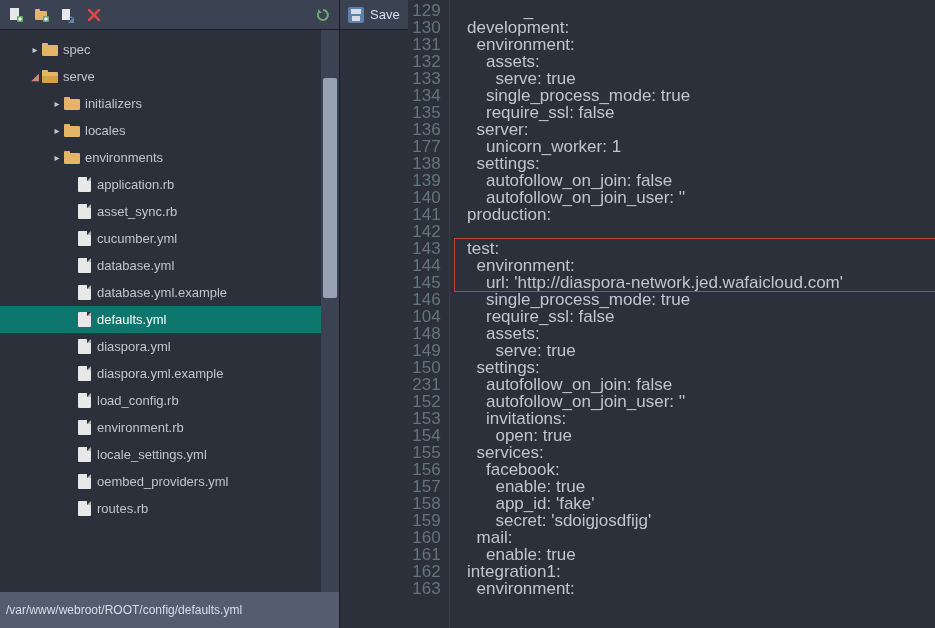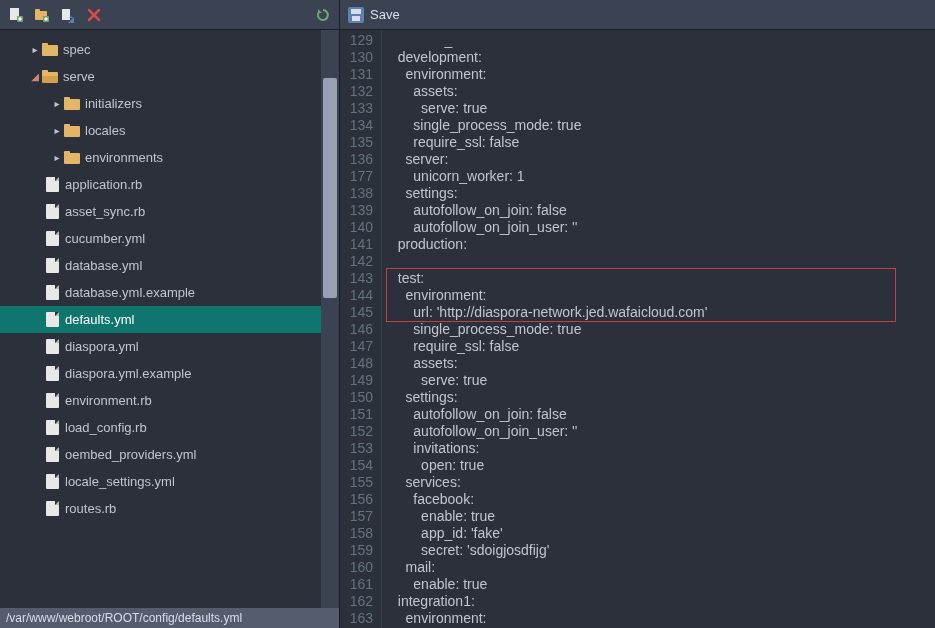--- a/index.html
+++ b/index.html
@@ -19,29 +19,29 @@
 .triangle.open{color:#d08770}
 .folder-icon{width:16px;height:13px;margin:0 5px 0 2px;display:inline-block;position:relative}
 .folder-icon::before{content:"";position:absolute;top:0;left:0;width:6px;height:3px;background:#e5b567;border-radius:1px 1px 0 0}
 .folder-icon::after{content:"";position:absolute;top:2px;left:0;width:16px;height:11px;background:#e5b567;border-radius:1px}
 .folder-icon.open::after{background:linear-gradient(#e5b567 40%,#d4a04a 40%)}
 .file-icon{width:13px;height:15px;margin:0 6px 0 4px;display:inline-block;background:#e8e8e8;border-radius:1px;position:relative}
 .file-icon::before{content:"";position:absolute;top:0;right:0;width:4px;height:4px;background:#2b303b}
 .file-icon::after{content:"";position:absolute;top:0;right:0;border-style:solid;border-width:0 0 4px 4px;border-color:transparent transparent #b8b8b8 transparent}
 .indent-1{padding-left:30px}
 .indent-2{padding-left:52px}
-.indent-3{padding-left:42px}
-.status-bar{height:20px;background:#555c6e;color:#d8dee9;font-size:12px;display:flex;align-items:center;padding:0 6px}
-.right-panel{flex:1;display:flex;flex-direction:column;background:#2b303b}
+.indent-3{padding-left:74px}
+.status-bar{height:36px;background:#555c6e;color:#d8dee9;font-size:12px;display:flex;align-items:center;padding:0 6px}
+.right-panel{flex:1;display:flex;flex-direction:row;background:#2b303b}
 .editor-toolbar{height:30px;background:#3b4252;display:flex;align-items:center;padding:0 8px;border-bottom:1px solid #1a1d24}
 .save-btn{display:flex;align-items:center;gap:6px;color:#d8dee9;font-size:13px;cursor:pointer}
 .save-icon{width:16px;height:16px;background:#5e81ac;border-radius:2px;position:relative}
 .save-icon::before{content:"";position:absolute;top:2px;left:3px;width:10px;height:5px;background:#d8dee9}
 .save-icon::after{content:"";position:absolute;bottom:2px;left:4px;width:8px;height:5px;background:#d8dee9}
-.editor{flex:1;display:flex;overflow:hidden;font-family:Consolas,Monaco,monospace;font-size:14px;line-height:17px;position:relative}
+.editor{flex:1;display:flex;overflow:hidden;font-family:Consolas,Monaco,monospace;font-size:17px;line-height:17px;position:relative}
 .gutter{width:42px;background:#2b303b;color:#65737e;text-align:right;padding:2px 8px 2px 0;user-select:none;border-right:1px solid #343d46}
 .gutter div{height:17px}
 .code{flex:1;padding:2px 0 2px 8px;color:#c0c5ce;position:relative;white-space:pre}
 .code-line{height:17px}
 .highlight-box{position:absolute;border:1px solid #bf4040;pointer-events:none}
 </style>
 </head>
 <body>
 
 <div class="main">
@@ -138,33 +138,33 @@
           <div class="tree-item indent-3">
             <span class="file-icon"></span>
             <span>diaspora.yml</span>
           </div>
           <div class="tree-item indent-3">
             <span class="file-icon"></span>
             <span>diaspora.yml.example</span>
           </div>
           <div class="tree-item indent-3">
             <span class="file-icon"></span>
+            <span>load_config.rb</span>
+          </div>
+          <div class="tree-item indent-3">
+            <span class="file-icon"></span>
             <span>environment.rb</span>
           </div>
           <div class="tree-item indent-3">
             <span class="file-icon"></span>
-            <span>load_config.rb</span>
+            <span>locale_settings.yml</span>
           </div>
           <div class="tree-item indent-3">
             <span class="file-icon"></span>
             <span>oembed_providers.yml</span>
-          </div>
-          <div class="tree-item indent-3">
-            <span class="file-icon"></span>
-            <span>locale_settings.yml</span>
           </div>
           <div class="tree-item indent-3">
             <span class="file-icon"></span>
             <span>routes.rb</span>
           </div>
         </div>
       <div class="tree-scroll">
         <div class="tree-scroll-thumb"></div>
       </div>
     </div>
@@ -193,25 +193,25 @@
           <div>177</div>
           <div>138</div>
           <div>139</div>
           <div>140</div>
           <div>141</div>
           <div>142</div>
           <div>143</div>
           <div>144</div>
           <div>145</div>
           <div>146</div>
-          <div>147</div>
+          <div>104</div>
           <div>148</div>
           <div>149</div>
           <div>150</div>
-          <div>151</div>
+          <div>231</div>
           <div>152</div>
           <div>153</div>
           <div>154</div>
           <div>155</div>
           <div>156</div>
           <div>157</div>
           <div>158</div>
           <div>159</div>
           <div>160</div>
           <div>161</div>

